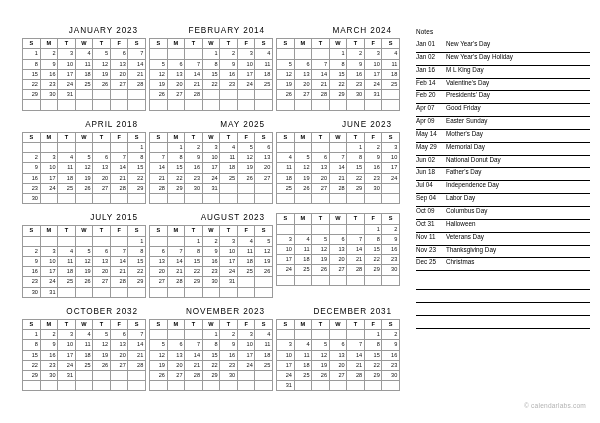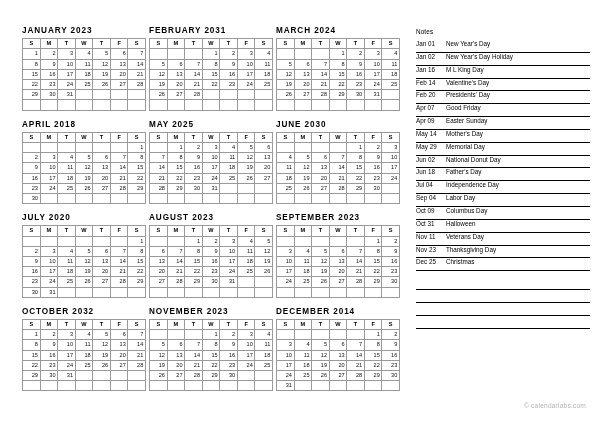--- a/index.html
+++ b/index.html
@@ -39,23 +39,23 @@
     display: flex;
     flex-direction: row;
     justify-content: flex-start;
     gap: 11px;
   }
   .month-block {
     width: 116px;
     flex: 0 0 116px;
   }
   .month-title {
-    text-align: left;
+    text-align: right;
     font-size: 8.2px;
-    font-weight: bold;
+    font-weight: normal;
     letter-spacing: 0.9px;
     margin-bottom: 3px;
     white-space: nowrap;
     color: #000;
   }
   table.month-table {
     border-collapse: collapse;
     width: 116px;
     table-layout: fixed;
     border: 1px solid #8c8c8c;
@@ -210,21 +210,21 @@
                 <td></td>
                 <td></td>
                 <td></td>
                 <td></td>
                 <td class="weekend"></td>
               </tr>
             </tbody>
           </table>
         </div>
         <div class="month-block">
-          <div class="month-title">FEBRUARY 2031</div>
+          <div class="month-title">FEBRUARY 2014</div>
           <table class="month-table">
             <thead>
               <tr>
                 <th class="weekend">S</th>
                 <th>M</th>
                 <th>T</th>
                 <th>W</th>
                 <th>T</th>
                 <th>F</th>
                 <th class="weekend">S</th>
@@ -500,21 +500,21 @@
                 <td></td>
                 <td></td>
                 <td></td>
                 <td></td>
                 <td class="weekend"></td>
               </tr>
             </tbody>
           </table>
         </div>
         <div class="month-block">
-          <div class="month-title">JUNE 2030</div>
+          <div class="month-title">JUNE 2023</div>
           <table class="month-table">
             <thead>
               <tr>
                 <th class="weekend">S</th>
                 <th>M</th>
                 <th>T</th>
                 <th>W</th>
                 <th>T</th>
                 <th>F</th>
                 <th class="weekend">S</th>
@@ -574,21 +574,21 @@
                 <td></td>
                 <td></td>
                 <td class="weekend"></td>
               </tr>
             </tbody>
           </table>
         </div>
       </div>
       <div class="month-row">
         <div class="month-block">
-          <div class="month-title">JULY 2020</div>
+          <div class="month-title">JULY 2015</div>
           <table class="month-table">
             <thead>
               <tr>
                 <th class="weekend">S</th>
                 <th>M</th>
                 <th>T</th>
                 <th>W</th>
                 <th>T</th>
                 <th>F</th>
                 <th class="weekend">S</th>
@@ -718,21 +718,20 @@
                 <td></td>
                 <td></td>
                 <td></td>
                 <td></td>
                 <td class="weekend"></td>
               </tr>
             </tbody>
           </table>
         </div>
         <div class="month-block">
-          <div class="month-title">SEPTEMBER 2023</div>
           <table class="month-table">
             <thead>
               <tr>
                 <th class="weekend">S</th>
                 <th>M</th>
                 <th>T</th>
                 <th>W</th>
                 <th>T</th>
                 <th>F</th>
                 <th class="weekend">S</th>
@@ -936,21 +935,21 @@
                 <td></td>
                 <td></td>
                 <td></td>
                 <td></td>
                 <td class="weekend"></td>
               </tr>
             </tbody>
           </table>
         </div>
         <div class="month-block">
-          <div class="month-title">DECEMBER 2014</div>
+          <div class="month-title">DECEMBER 2031</div>
           <table class="month-table">
             <thead>
               <tr>
                 <th class="weekend">S</th>
                 <th>M</th>
                 <th>T</th>
                 <th>W</th>
                 <th>T</th>
                 <th>F</th>
                 <th class="weekend">S</th>

